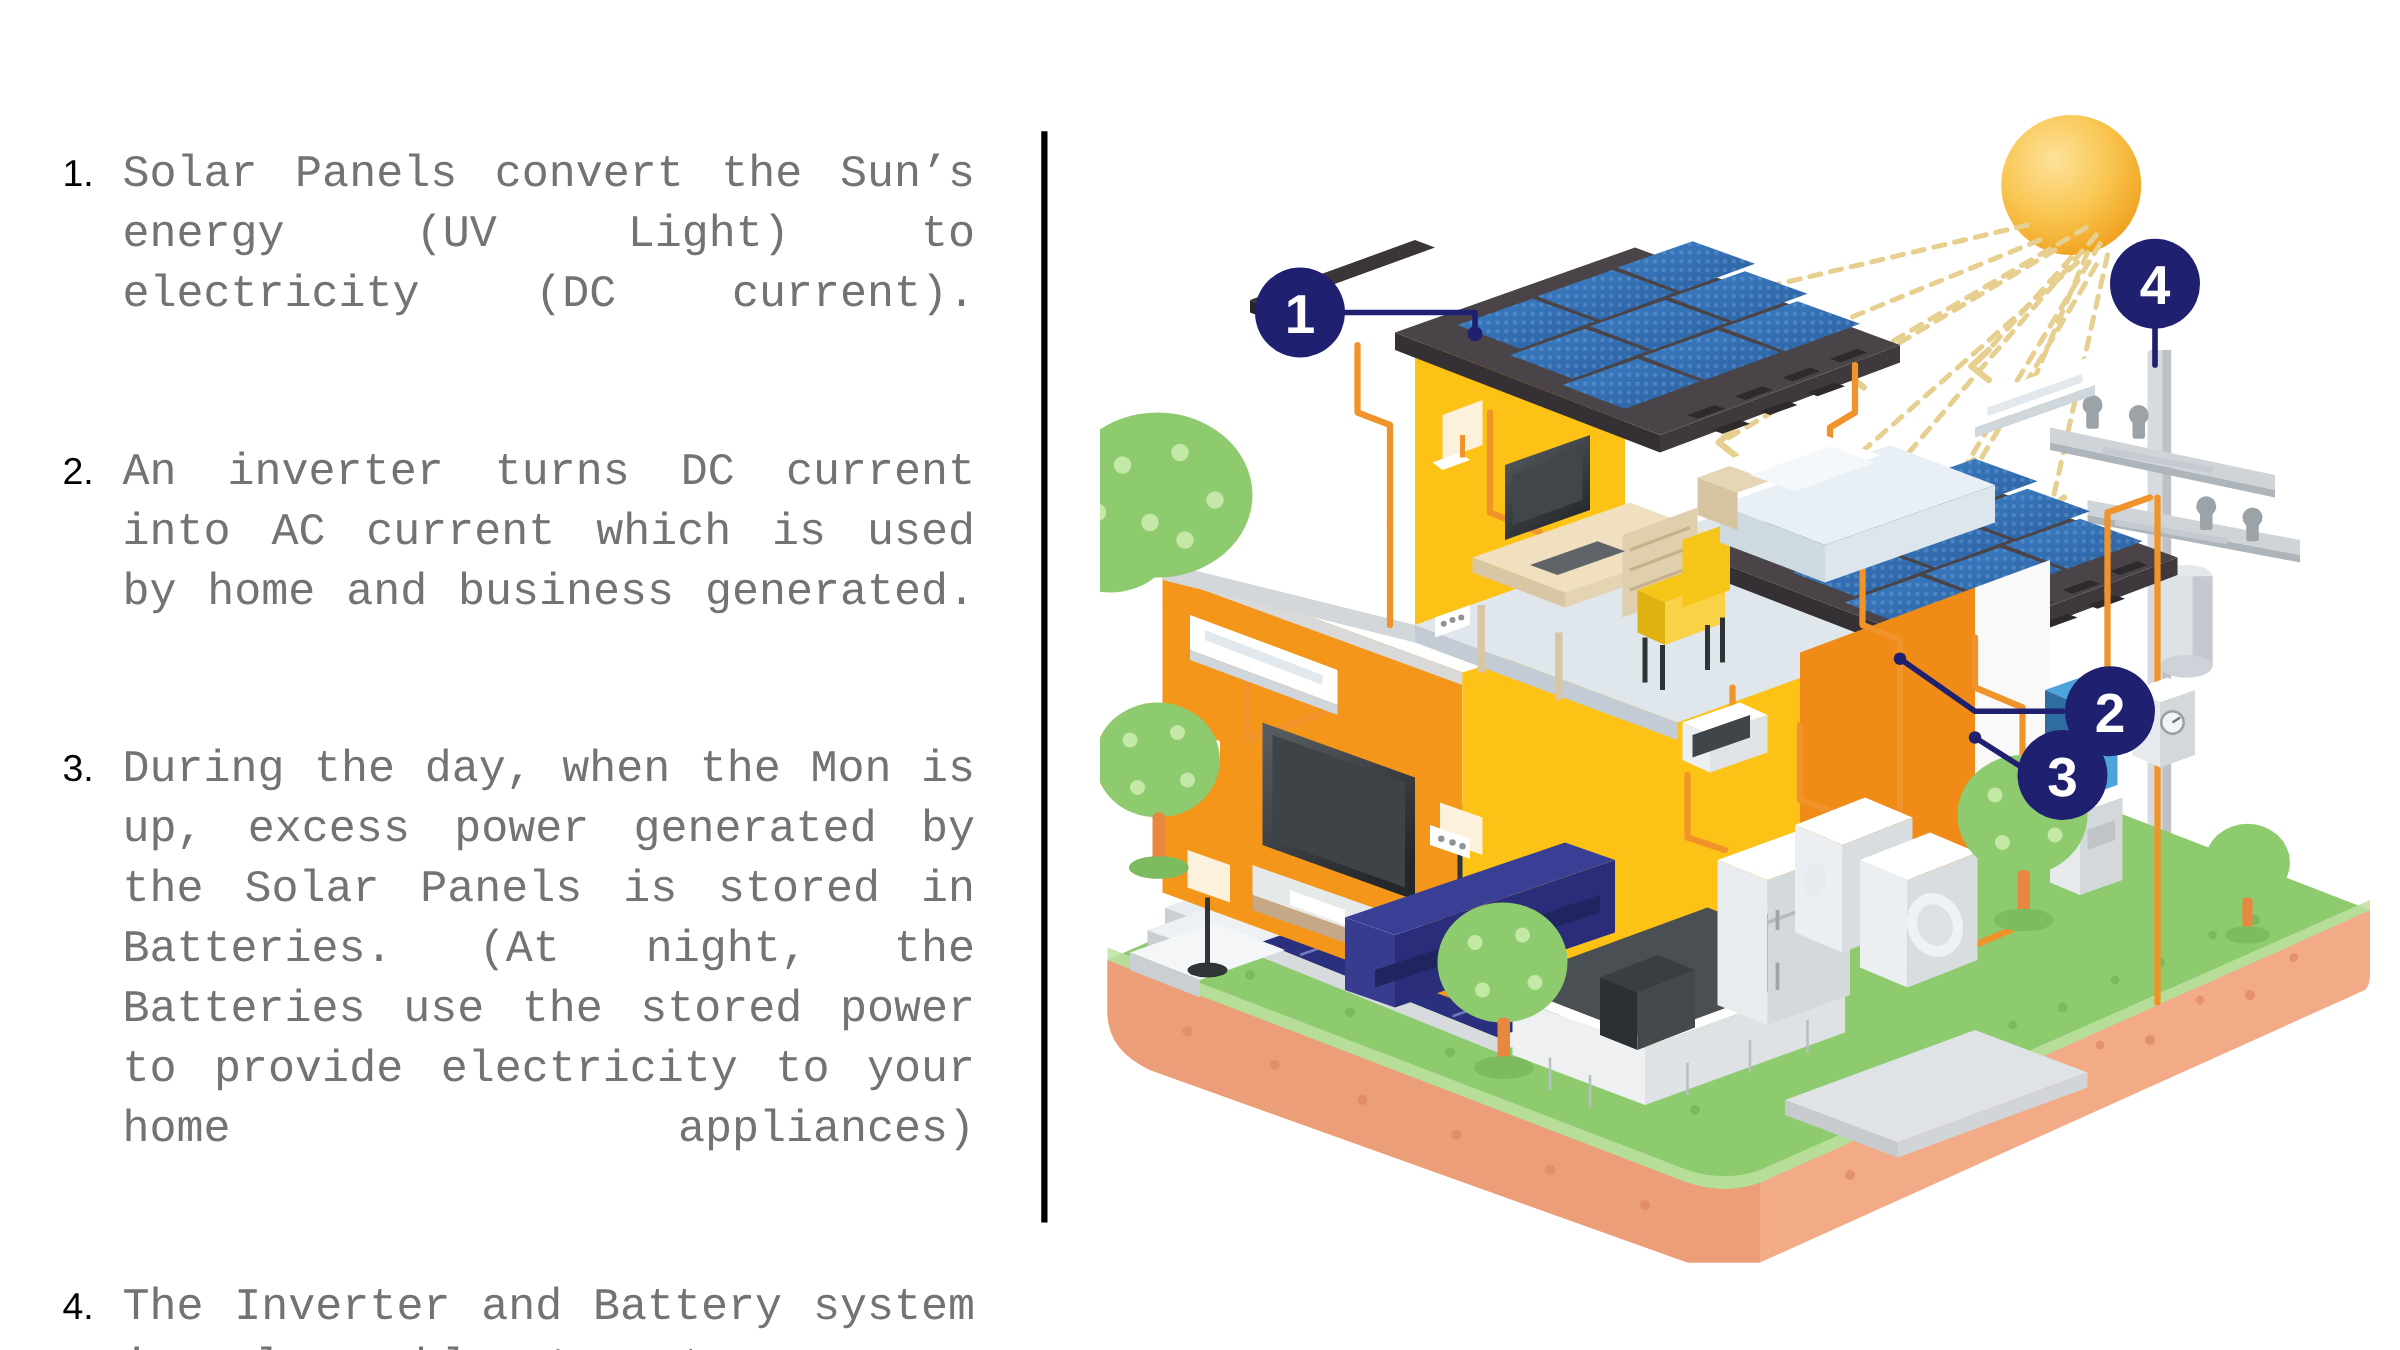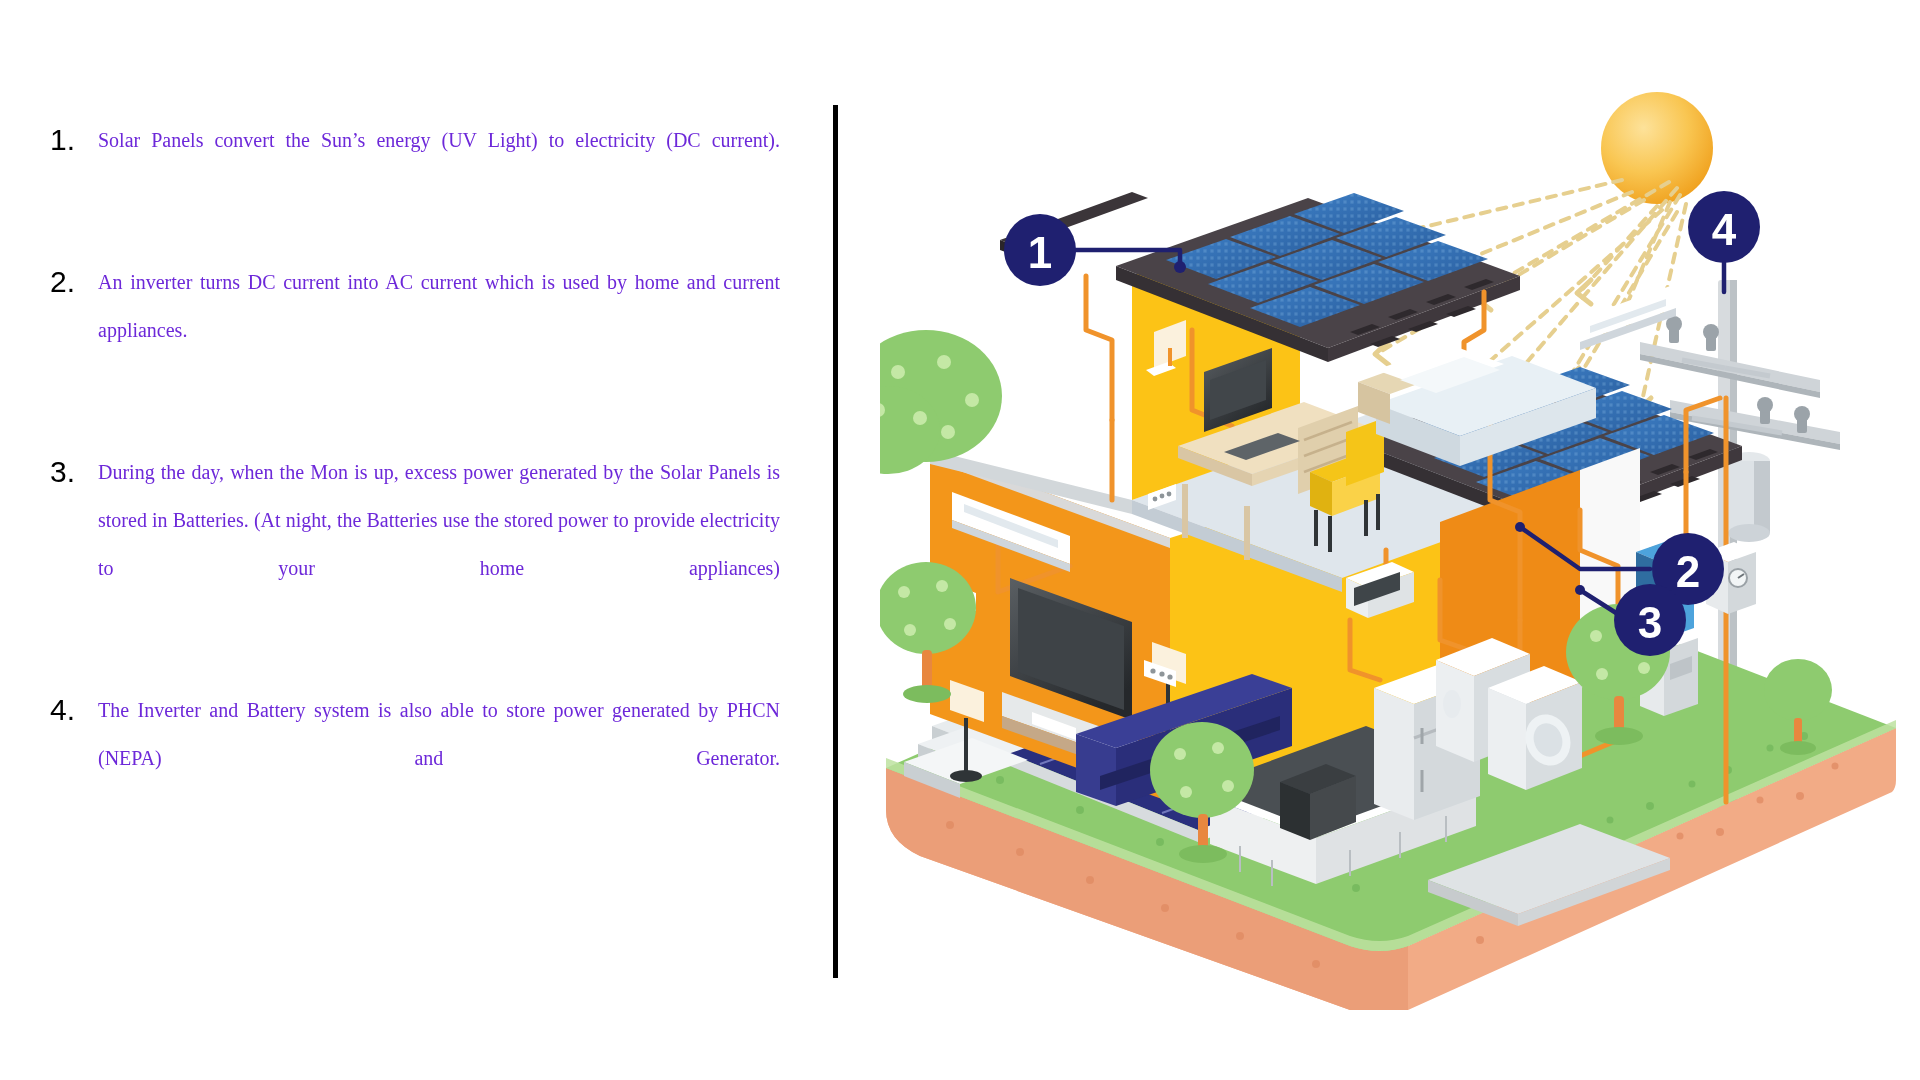--- a/index.html
+++ b/index.html
@@ -31,26 +31,26 @@
   .item-number {
     flex: 0 0 auto;
     width: 48px;
     font-size: 30px;
     line-height: 48px;
     color: #000000;
     font-family: "Liberation Sans", sans-serif;
   }
   .item-text {
     flex: 1 1 auto;
-    font-size: 20px;
+    font-size: 36px;
     line-height: 48px;
-    color: #6d28d9;
+    color: #737373;
     text-align: justify;
     text-justify: inter-word;
-    font-family: Liberation Serif, serif;
+    font-family: Liberation Mono, monospace;
     hyphens: none;
   }
   
   .item-text::after {
     content: "";
     display: inline-block;
     width: 100%;
   }
 
   
@@ -87,21 +87,21 @@
 
 <div id="text-panel">
 
   <div class="list-item">
     <div class="item-number">1.</div>
     <div class="item-text">Solar Panels convert the Sun’s energy (UV Light) to electricity (DC current).</div>
   </div>
 
   <div class="list-item">
     <div class="item-number">2.</div>
-    <div class="item-text">An inverter turns DC current into AC current which is used by home and current appliances.</div>
+    <div class="item-text">An inverter turns DC current into AC current which is used by home and business generated.</div>
   </div>
 
   <div class="list-item">
     <div class="item-number">3.</div>
     <div class="item-text"> During the day, when the Mon is up, excess power generated by the Solar Panels is stored in Batteries. (At night, the Batteries use the stored power to provide electricity to your home appliances)</div>
   </div>
 
   <div class="list-item">
     <div class="item-number">4.</div>
     <div class="item-text">The Inverter and Battery system is also able to store power generated by PHCN (NEPA) and Generator.</div>

